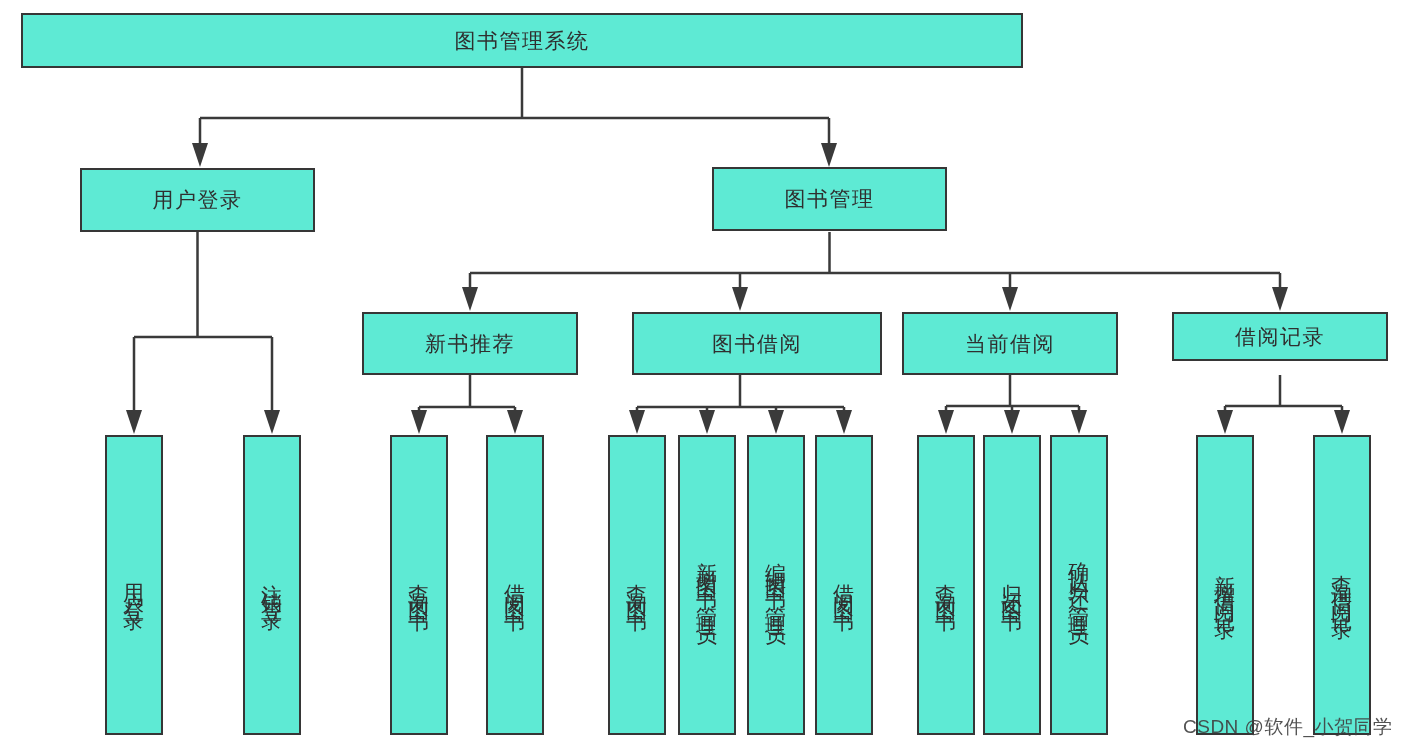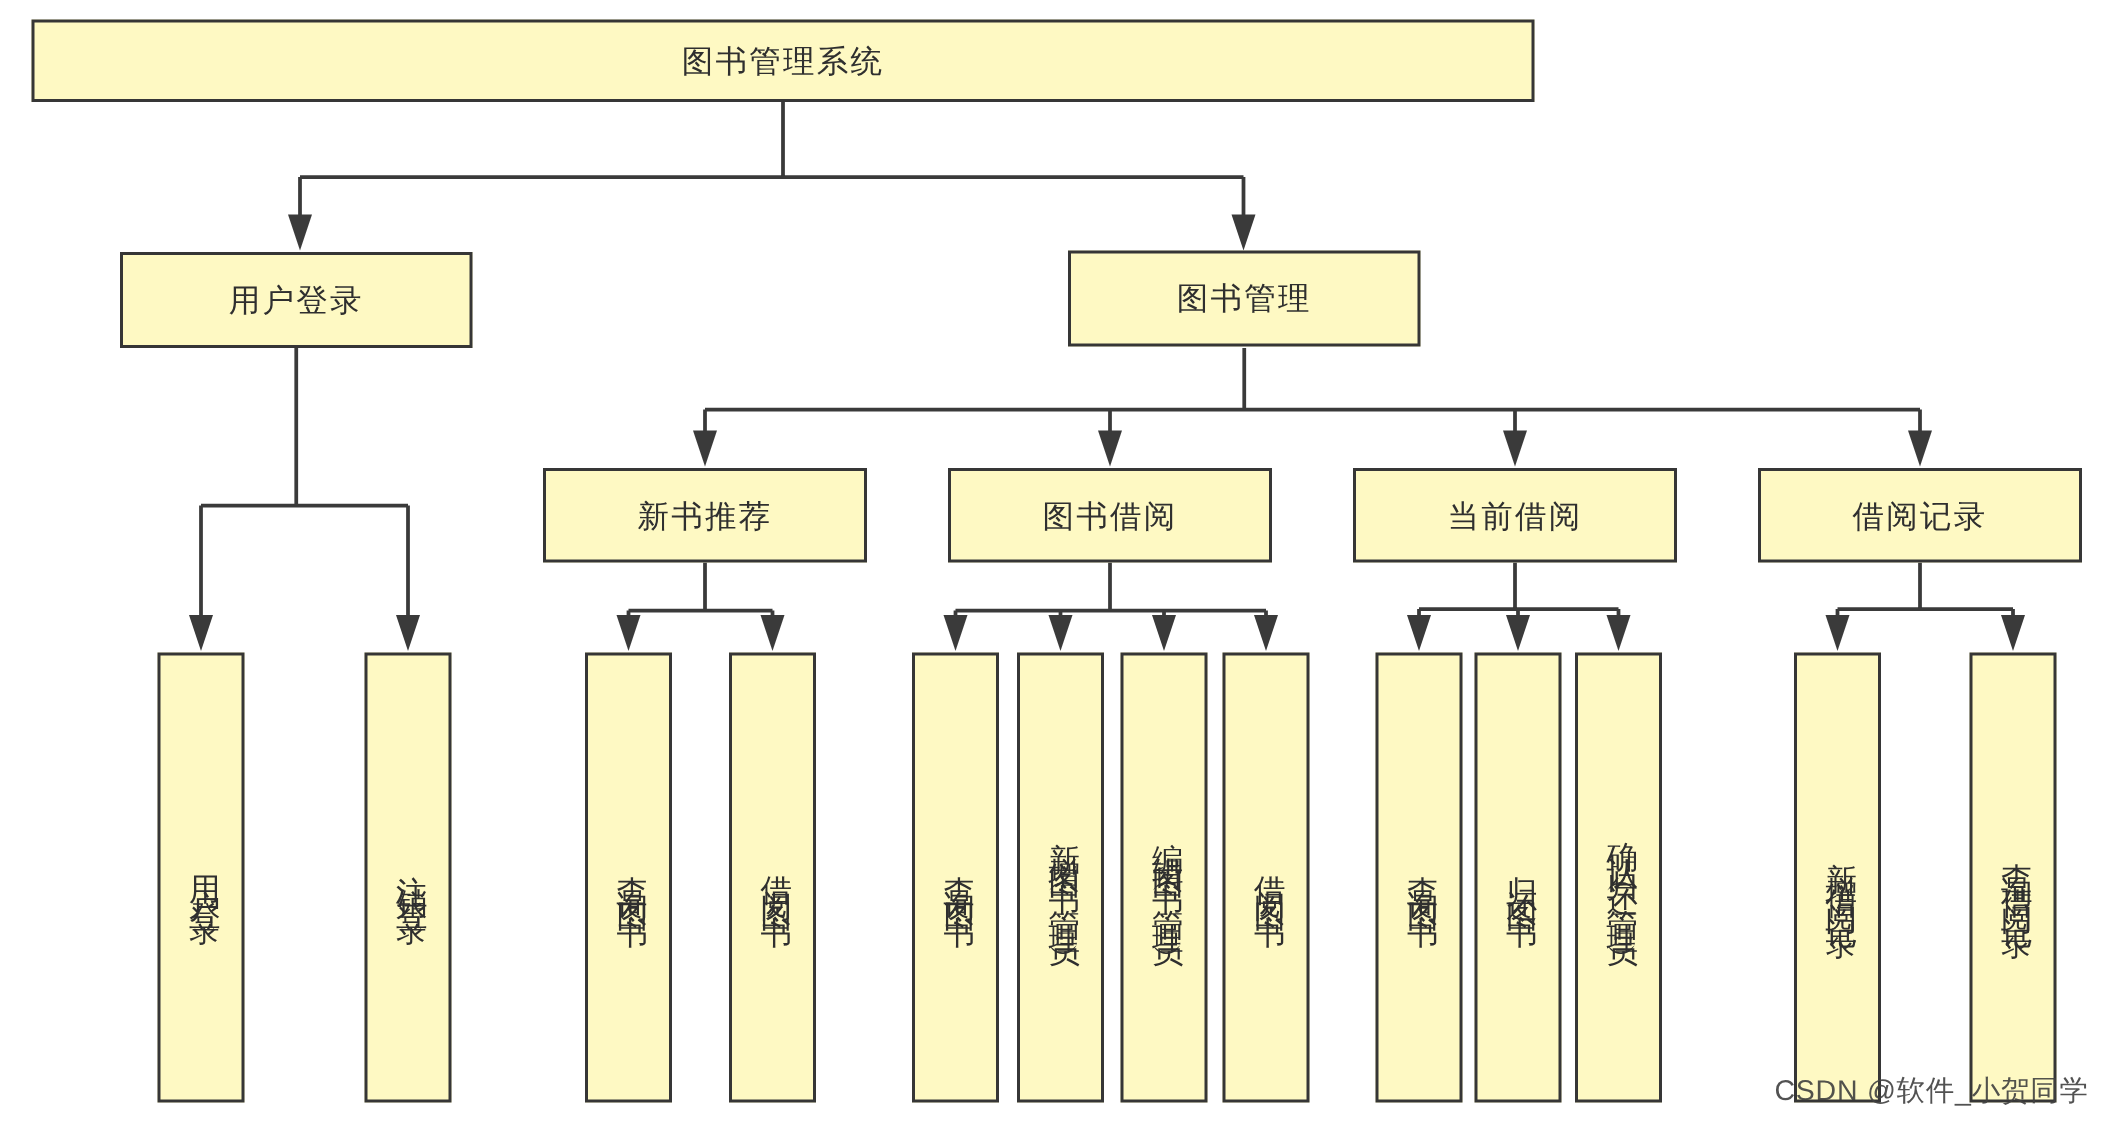--- a/index.html
+++ b/index.html
@@ -7,26 +7,25 @@
     position:relative;
     width:1405px;height:747px;
     background:#ffffff;
     font-family:"Liberation Sans", sans-serif;
     overflow:hidden;
   }
   .connectors{position:absolute;left:0;top:0;z-index:1;}
   .box{
     position:absolute;
     box-sizing:border-box;
-    background:#fef9c3;
+    background:#5eead4;
     border:2.5px solid #363636;
     display:flex;align-items:center;justify-content:center;
     color:#2f2f2f;
     z-index:2;
-    font-family:Liberation Mono, monospace;
   }
   .h{font-size:21px;letter-spacing:1.5px;}
   .v .vt{
     writing-mode:vertical-rl;
     text-orientation:mixed;
     font-size:21px;
     letter-spacing:9px;
     line-height:1;
     color:#2f2f2f;
   }
@@ -81,23 +80,23 @@
       <use href="#arrowhead" transform="translate(1342,434)"></use>
     </g>
   </svg>
 
   <div class="box h" style="left:21px;top:13px;width:1002px;height:55px;">图书管理系统</div>
 
   <div class="box h" style="left:80px;top:168px;width:235px;height:64px;">用户登录</div>
   <div class="box h" style="left:712px;top:167px;width:235px;height:64px;">图书管理</div>
 
   <div class="box h" style="left:362px;top:312px;width:216px;height:63px;text-align:center;">新书推荐</div>
-  <div class="box h" style="left:632px;top:312px;width:216px;height:63px;">图书借阅</div>
+  <div class="box h" style="left:632px;top:312px;width:250px;height:63px;">图书借阅</div>
   <div class="box h" style="left:902px;top:312px;width:216px;height:63px;text-align:right;">当前借阅</div>
-  <div class="box h" style="left:1172px;top:312px;width:216px;height:63px;">借阅记录</div>
+  <div class="box h" style="left:1172px;top:312px;width:216px;height:49px;">借阅记录</div>
 
   <div class="box v" style="left:105px;top:435px;width:58px;height:300px;">
     <span class="vt">用户登录</span>
   </div>
   <div class="box v" style="left:243px;top:435px;width:58px;height:300px;">
     <span class="vt">注销登录</span>
   </div>
 
   <div class="box v" style="left:390px;top:435px;width:58px;height:300px;">
     <span class="vt">查询图书</span>

